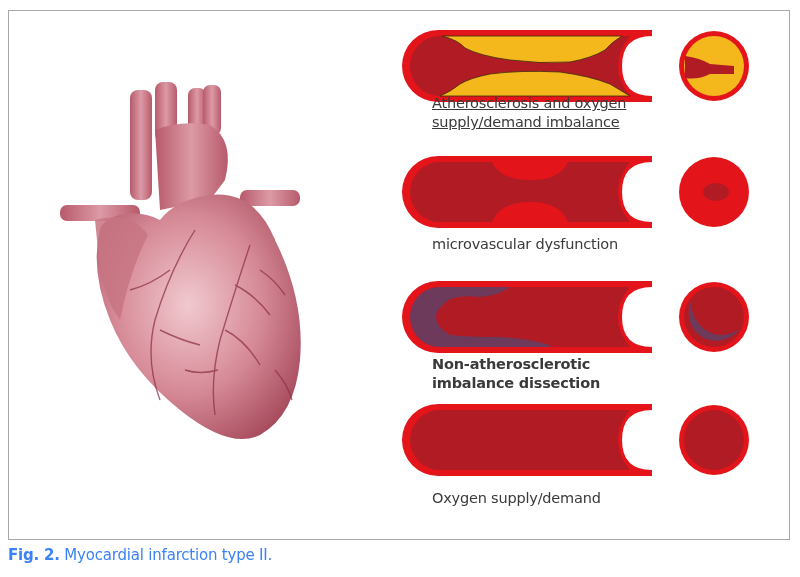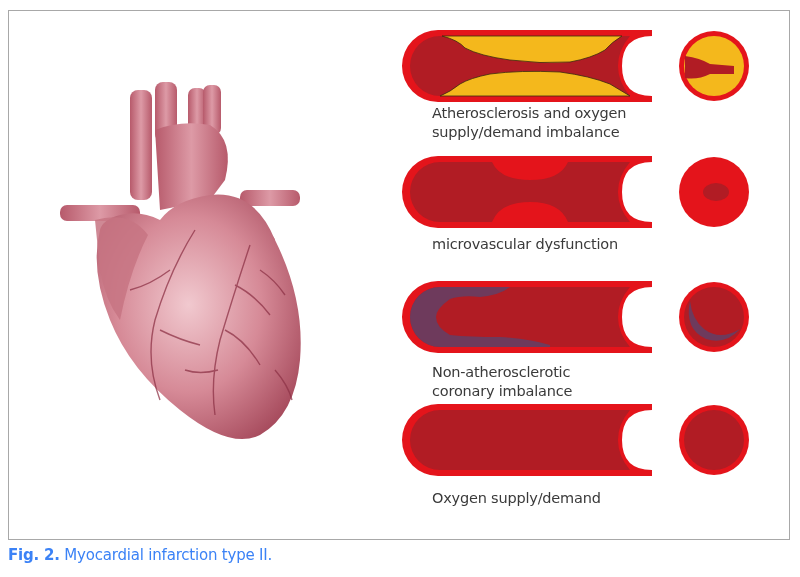--- a/index.html
+++ b/index.html
@@ -61,21 +61,21 @@
   <svg class="vessel-svg" width="360" height="80" viewBox="0 0 360 80">
     <path d="M38 2 H252 V8 Q222 8 222 38 Q222 68 252 68 V74 H38 A36 36 0 0 1 38 2 Z" fill="#e4141b"></path>
     <path d="M40 8 H230 Q218 22 218 38 Q218 54 230 68 H40 A30 30 0 0 1 40 8 Z" fill="#b11c24"></path>
     <path d="M42 8 H222 Q212 14 205 22 Q192 30 170 34 Q140 36 110 32 Q80 28 65 20 Q58 12 42 8 Z" fill="#f4b81c" stroke="#3a2a10" stroke-width="0.8"></path>
     <path d="M40 68 H230 Q220 62 210 56 Q190 48 160 44 Q120 42 90 46 Q70 50 60 56 Q50 64 40 68 Z" fill="#f4b81c" stroke="#3a2a10" stroke-width="0.8"></path>
     <circle cx="314" cy="38" r="35" fill="#e4141b"></circle>
     <circle cx="314" cy="38" r="30" fill="#f4b81c"></circle>
     <path d="M285 28 Q300 30 310 36 L334 38 L334 46 L310 46 Q298 52 285 50 Z" fill="#b11c24"></path>
   </svg>
 </div>
-<div class="label" style="top:104px;">
+<div class="label" style="top:94px;text-decoration:underline;">
   <div>Atherosclerosis and oxygen</div>
   <div>supply/demand imbalance</div>
 </div>
 
 <div class="vessel-row" style="top:154px;">
   <svg class="vessel-svg" width="360" height="80" viewBox="0 0 360 80">
     <path d="M38 2 H252 V8 Q222 8 222 38 Q222 68 252 68 V74 H38 A36 36 0 0 1 38 2 Z" fill="#e4141b"></path>
     <path d="M40 8 H92 Q100 26 130 26 Q160 26 168 8 H230 Q218 22 218 38 Q218 54 230 68 H168 Q160 48 130 48 Q100 48 92 68 H40 A30 30 0 0 1 40 8 Z" fill="#b11c24"></path>
     <circle cx="314" cy="38" r="35" fill="#e4141b"></circle>
     <ellipse cx="316" cy="38" rx="13" ry="9" fill="#b11c24"></ellipse>
@@ -88,23 +88,23 @@
 <div class="vessel-row" style="top:279px;">
   <svg class="vessel-svg" width="360" height="80" viewBox="0 0 360 80">
     <path d="M38 2 H252 V8 Q222 8 222 38 Q222 68 252 68 V74 H38 A36 36 0 0 1 38 2 Z" fill="#e4141b"></path>
     <path d="M40 8 H230 Q218 22 218 38 Q218 54 230 68 H40 A30 30 0 0 1 40 8 Z" fill="#b11c24"></path>
     <path d="M40 8 H110 Q100 16 80 18 Q62 16 50 20 Q36 30 36 38 Q36 48 50 56 Q70 58 100 58 Q130 60 150 66 L150 68 H40 A30 30 0 0 1 40 8 Z" fill="#6e3a5c"></path>
     <circle cx="314" cy="38" r="35" fill="#e4141b"></circle>
     <circle cx="314" cy="38" r="30" fill="#b11c24"></circle>
     <path d="M290 22 Q284 50 306 60 Q326 66 340 50 Q320 62 304 50 Q292 40 290 22 Z" fill="#6e3a5c"></path>
   </svg>
 </div>
-<div class="label" style="top:363px;">
+<div class="label" style="top:355px;font-weight:bold;">
   <div>Non-atherosclerotic</div>
-  <div>coronary imbalance</div>
+  <div>imbalance dissection</div>
 </div>
 
 <div class="vessel-row" style="top:402px;">
   <svg class="vessel-svg" width="360" height="80" viewBox="0 0 360 80">
     <path d="M38 2 H252 V8 Q222 8 222 38 Q222 68 252 68 V74 H38 A36 36 0 0 1 38 2 Z" fill="#e4141b"></path>
     <path d="M40 8 H230 Q218 22 218 38 Q218 54 230 68 H40 A30 30 0 0 1 40 8 Z" fill="#b11c24"></path>
     <circle cx="314" cy="38" r="35" fill="#e4141b"></circle>
     <circle cx="314" cy="38" r="30" fill="#b11c24"></circle>
   </svg>
 </div>

